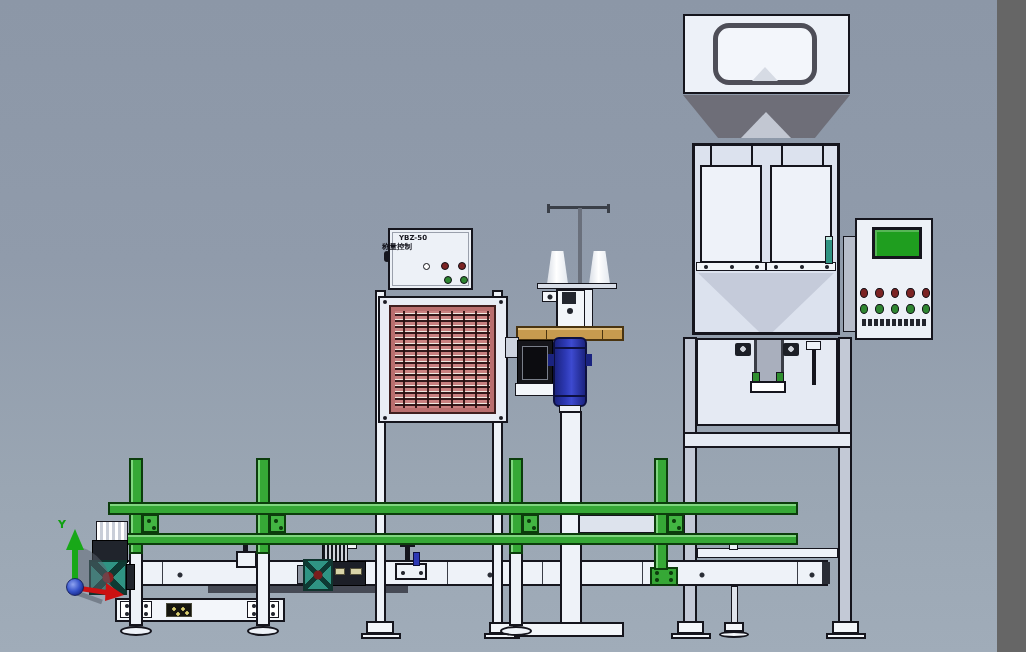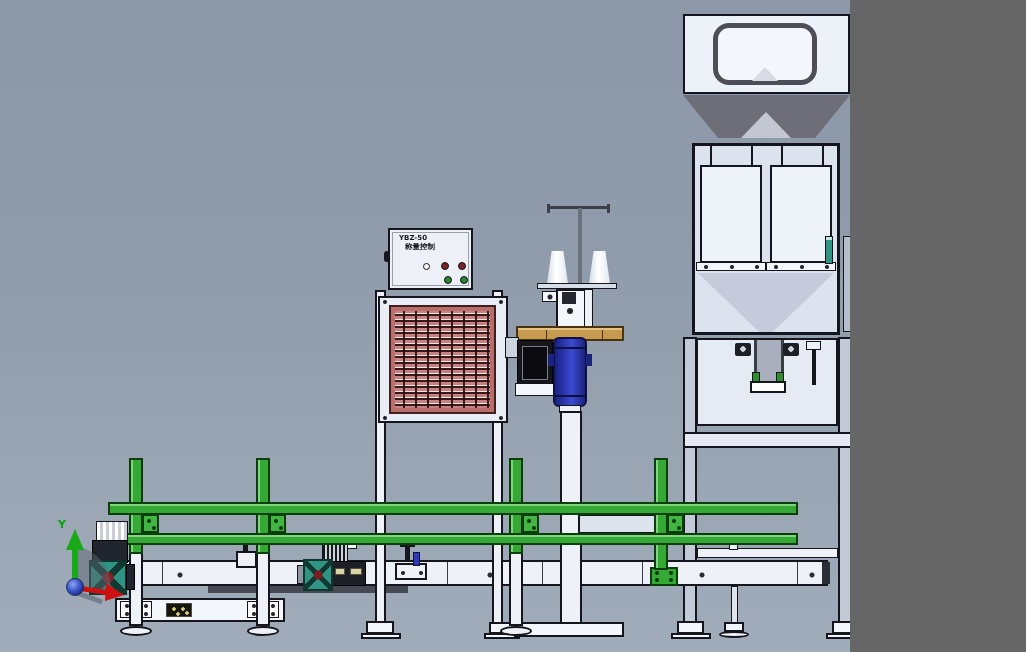--- a/index.html
+++ b/index.html
@@ -1,16 +1,16 @@
 <!DOCTYPE html>
 <html><head>
 <meta charset="utf-8">
 <style>
   html,body{margin:0;padding:0;background:#666;font-family:"DejaVu Sans",sans-serif;}
-  #canvas{position:relative;width:850px;height:652px;overflow:hidden;
+  #canvas{position:relative;width:997px;height:652px;overflow:hidden;
     background:linear-gradient(180deg,#8c97a7 0%,#909bab 40%,#9aa6b3 75%,#a0acb9 100%);}
   .p{position:absolute;box-sizing:border-box;}
   .b3{border:3px solid #15151d;}
   .b2{border:2px solid #15151d;}
   .b15{border:1.5px solid #15151d;}
   .b1{border:1px solid #15151d;}
   .wht{background:#eef2f8;}
   .wht2{background:#f3f6fa;}
   .grn{background:#36a836;border:2px solid #0c3d0c;box-shadow:inset 0 2px 0 #7fd67f;}
   .grnpost{background:#36a836;border:2px solid #0c3d0c;box-shadow:inset 2px 0 0 #7fd67f;}
@@ -156,21 +156,21 @@
       background-image:repeating-linear-gradient(90deg,rgba(40,14,14,.9) 0 2px,rgba(0,0,0,0) 2px 12px),repeating-linear-gradient(180deg,#efe7df 0 1px,#35191b 1px 3px,#c98080 3px 6px);
       box-shadow:inset 0 0 0 4px #b96e6e;"></div>
     <div class="p" style="left:383px;top:300px;width:4px;height:4px;border-radius:50%;background:#1c1c24;"></div>
     <div class="p" style="left:499px;top:300px;width:4px;height:4px;border-radius:50%;background:#1c1c24;"></div>
     <div class="p" style="left:383px;top:416px;width:4px;height:4px;border-radius:50%;background:#1c1c24;"></div>
     <div class="p" style="left:499px;top:416px;width:4px;height:4px;border-radius:50%;background:#1c1c24;"></div>
 
     <div class="p b2" style="left:388px;top:228px;width:85px;height:62px;background:#edf1f7;"></div>
     <div class="p" style="left:392px;top:232px;width:77px;height:54px;border:1px solid #9aa0ac;"></div>
     <div class="p txt" style="left:399px;top:234px;font-size:7px;">YBZ-50</div>
-    <div class="p txt" style="left:405px;top:242px;font-size:7.5px;">称量控制</div>
+    <div class="p txt" style="left:382px;top:242px;font-size:7.5px;">称量控制</div>
     <div class="p" style="left:384px;top:251px;width:6px;height:11px;background:#15151d;border-radius:3px;"></div>
     <span class="p dotbtn" style="left:423px;top:263px;width:7px;height:7px;background:#ffffff;"></span>
     <span class="p dotbtn" style="left:441px;top:262px;width:8px;height:8px;background:#7c2424;"></span>
     <span class="p dotbtn" style="left:458px;top:262px;width:8px;height:8px;background:#7c2424;"></span>
     <span class="p dotbtn" style="left:444px;top:276px;width:8px;height:8px;background:#2e8631;"></span>
     <span class="p dotbtn" style="left:460px;top:276px;width:8px;height:8px;background:#2e8631;"></span>
   </div>
 
   <div class="p" style="left:0;top:0;width:1026px;height:652px;">
     <div class="p" style="left:549px;top:206px;width:60px;height:3px;background:#3a3f48;"></div>

